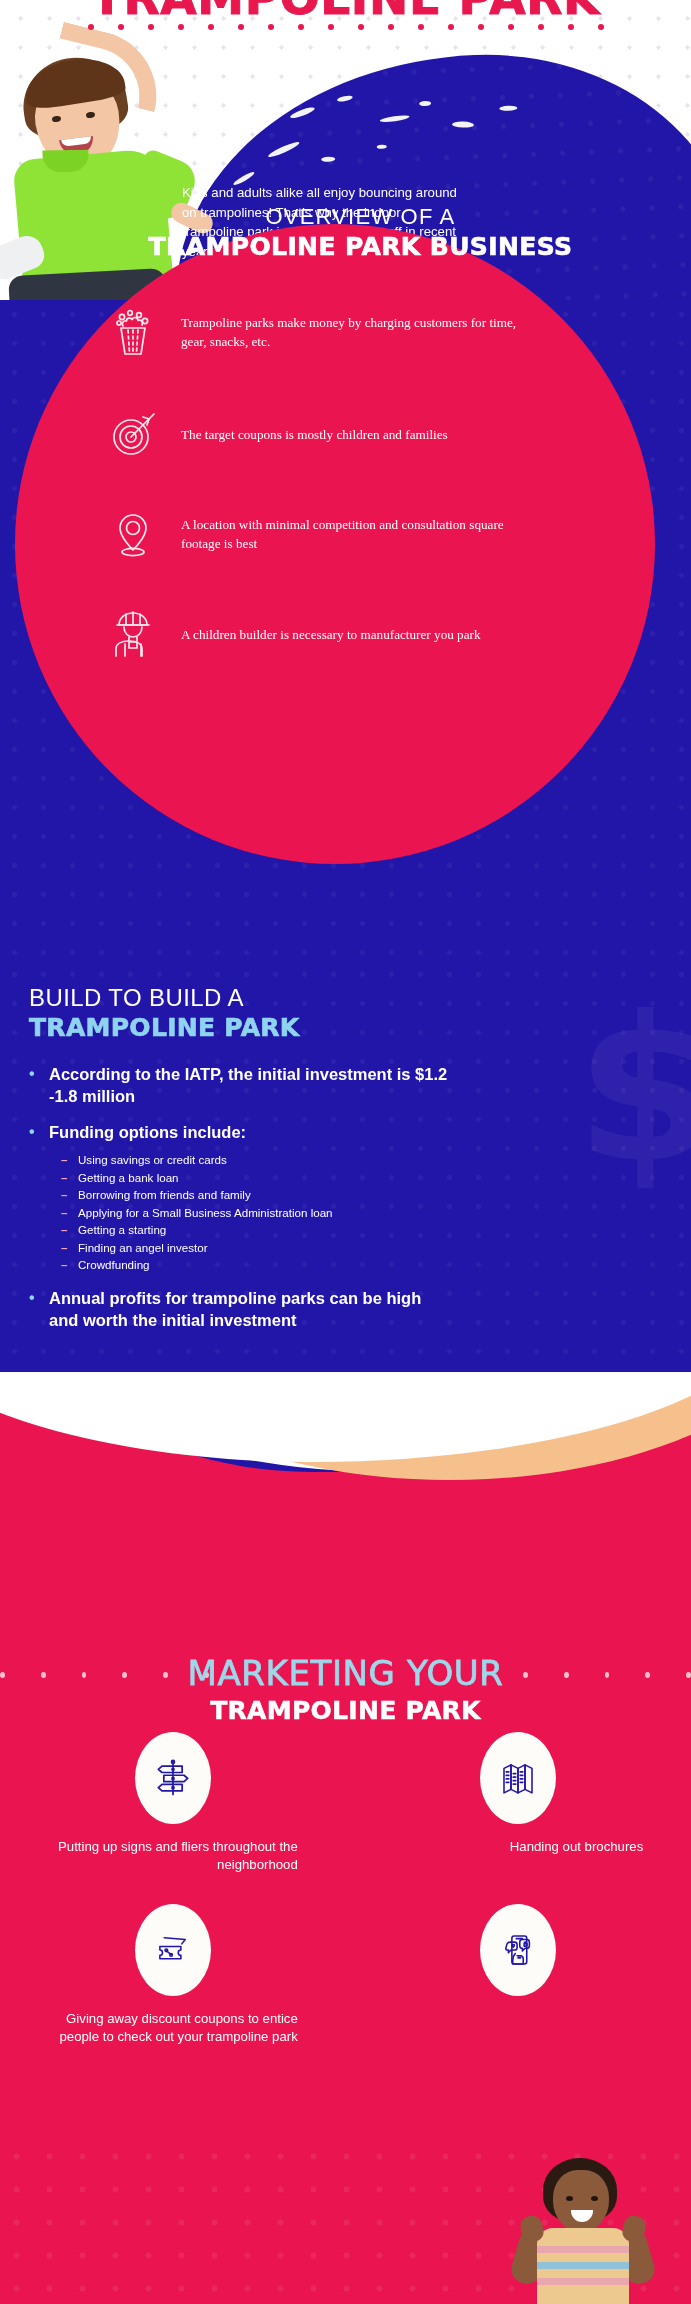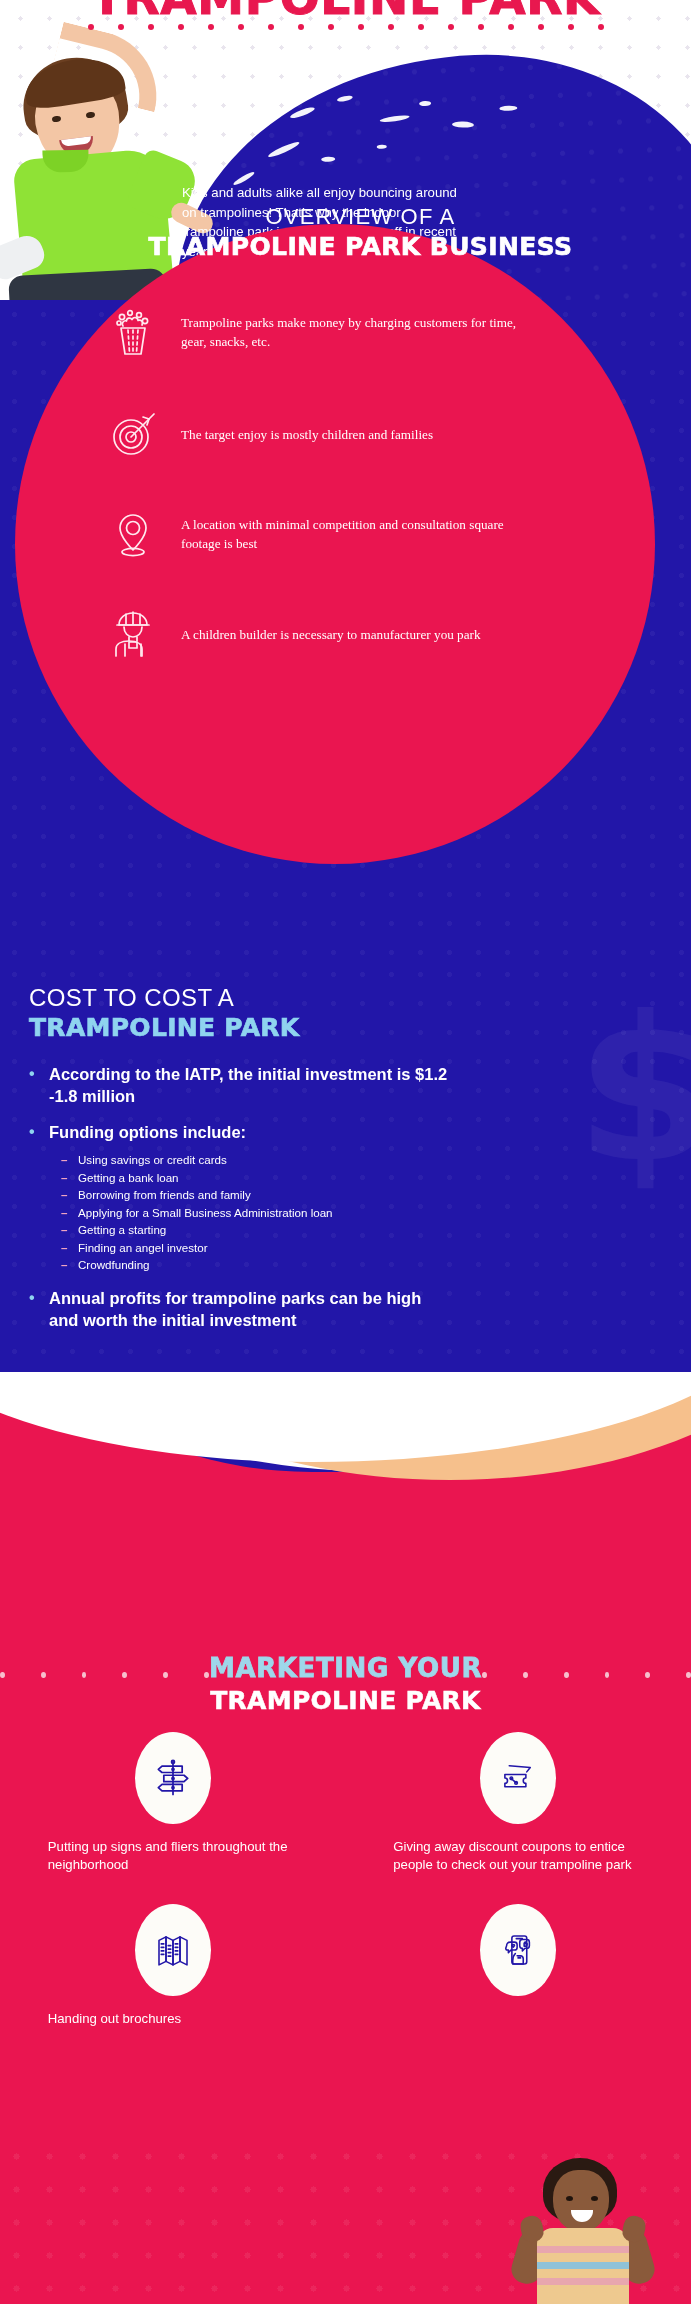--- a/index.html
+++ b/index.html
@@ -131,30 +131,30 @@
     background:#f6c08c; border-radius:0 0 50% 50% / 0 0 100% 100%; }
   #wave .white2 { position:absolute; left:-120px; top:-70px; width:900px; height:160px;
     background:#ffffff; border-radius:0 0 52% 48% / 0 0 100% 100%; }
 
   
   #marketing { top:1640px; height:500px; background:#ea1550; }
   #mk-dots { position:absolute; top:32px; left:0; width:691px;
     display:flex; justify-content:center; gap:36px; }
   #mk-dots i { width:6px; height:6px; border-radius:50%; background:#f6bfcd; display:block; }
   #mk-head { position:absolute; top:13px; left:0; width:691px; text-align:center; }
-  #mk-head .l1 { font-size:26px; font-weight:bold; color:#9ed7ea; letter-spacing:.6px;
+  #mk-head .l1 { font-size:34px; font-weight:normal; color:#9ed7ea; letter-spacing:.6px;
     font-family:"DejaVu Sans", sans-serif; -webkit-text-stroke:.8px #9ed7ea; }
   #mk-head .l2 { font-size:25px; font-weight:bold; color:#ffffff; letter-spacing:.3px;
     font-family:"DejaVu Sans", sans-serif; -webkit-text-stroke:.5px #fff; margin-top:3px; }
   #mk-grid { position:absolute; top:92px; left:0; width:691px;
     display:grid; grid-template-columns:1fr 1fr; row-gap:30px; }
   .mk-cell { display:flex; flex-direction:column; align-items:center; }
   .mk-bubble { width:76px; height:92px; border-radius:50%; background:#fdfcf8;
     display:flex; align-items:center; justify-content:center; }
-  .mk-cap { margin-top:14px; text-align:left; color:#ffffff;
+  .mk-cap { margin-top:14px; text-align:right; color:#ffffff;
     font-size:13.2px; line-height:18px; font-weight:500; width:250px; }
 
   
   #footer { top:2140px; height:164px; background:#ea1550; overflow:hidden; }
   #footer::before{content:"";position:absolute;inset:0;
     background-image:radial-gradient(rgba(255,255,255,.07) 3px, transparent 3.1px);
     background-size:33px 33px;}
   #cta-copy { position:absolute; left:20px; top:40px; width:420px; color:#ffffff;
     font-size:14.5px; line-height:22px; }
   #cta-copy b { color:#f8c48e; }
@@ -268,21 +268,21 @@
       <span class="ic">
         <svg viewBox="0 0 56 56" width="56" height="56" fill="none" stroke="#ffe9ef" stroke-width="1.7" stroke-linecap="round" stroke-linejoin="round">
           <circle cx="26" cy="31" r="17"></circle>
             <circle cx="26" cy="31" r="11"></circle>
             <circle cx="26" cy="31" r="5"></circle>
           <path d="M26 31 L44 13"></path>
             <path d="M38 11 L44 13 L42 19"></path>
             <path d="M44 13 L49 8"></path>
         </svg>
       </span>
-      <span class="tx">The target enjoy is mostly children and families</span>
+      <span class="tx">The target coupons is mostly children and families</span>
     </div>
 
     <div class="ov-item" style="top:282px;">
       <span class="ic">
         <svg viewBox="0 0 56 56" width="56" height="56" fill="none" stroke="#ffe9ef" stroke-width="1.7" stroke-linecap="round" stroke-linejoin="round">
           <path d="M28 9c-7.2 0-13 5.8-13 13 0 9.5 13 22 13 22s13-12.5 13-22c0-7.2-5.8-13-13-13z"></path>
           <circle cx="28" cy="22" r="6.5"></circle>
           <ellipse cx="28" cy="46" rx="11" ry="3.6"></ellipse>
         </svg>
       </span>
@@ -304,21 +304,21 @@
       </span>
       <span class="tx">A children builder is necessary to manufacturer you park</span>
     </div>
   </div>
 </section>
 
 <section class="sec" id="cost">
   <div id="cost-wm">$</div>
 
   <div id="cost-head">
-    <div class="l1">COST TO COST A</div>
+    <div class="l1">BUILD TO BUILD A</div>
     <div class="l2">TRAMPOLINE PARK</div>
   </div>
 
   <div id="cost-list">
     <div class="c-bullet">
       <span class="dot">•</span>
       <span>According to the IATP, the initial investment is $1.2 -1.8 million</span>
     </div>
 
     <div class="c-bullet" style="margin-bottom:8px;">
@@ -407,43 +407,43 @@
           <path d="M22 31H12l-4 3.5 4 3.5h22v-7H22z"></path>
             <circle cx="24" cy="34.5" r="1.1" fill="#2216a8"></circle>
         </svg>
       </span>
       <span class="mk-cap">Putting up signs and fliers throughout the neighborhood</span>
     </div>
 
     <div class="mk-cell">
       <span class="mk-bubble">
         <svg viewBox="0 0 48 48" width="42" height="42" fill="none" stroke="#2216a8" stroke-width="1.8" stroke-linecap="round" stroke-linejoin="round">
-          <path d="M14 10l24 2-4 5"></path>
-          <path d="M9 20h24v4a3 3 0 000 6v4H9v-4a3 3 0 000-6z"></path>
-          <path d="M16 24.5l6 5"></path>
-            <circle cx="16.4" cy="24.4" r="1.5"></circle>
-            <circle cx="21.8" cy="29.6" r="1.5"></circle>
-        </svg>
-      </span>
-      <span class="mk-cap">Giving away discount coupons to entice people to check out your trampoline park</span>
-    </div>
-
-    <div class="mk-cell">
-      <span class="mk-bubble">
-        <svg viewBox="0 0 48 48" width="42" height="42" fill="none" stroke="#2216a8" stroke-width="1.8" stroke-linecap="round" stroke-linejoin="round">
           <path d="M8 13l8-4v28l-8 4z"></path>
             <path d="M16 9l8 4v28l-8-4z"></path>
           <path d="M24 13l8-4v28l-8 4z"></path>
             <path d="M32 9l8 4v28l-8-4z"></path>
           <path d="M10.5 17h3M10.5 21h3M10.5 25h3M10.5 29h3"></path>
           <path d="M18.5 19h3M18.5 23h3M18.5 27h3M18.5 31h3"></path>
           <path d="M26.5 17h3M26.5 21h3M26.5 25h3M26.5 29h3"></path>
         </svg>
       </span>
       <span class="mk-cap">Handing out brochures</span>
+    </div>
+
+    <div class="mk-cell">
+      <span class="mk-bubble">
+        <svg viewBox="0 0 48 48" width="42" height="42" fill="none" stroke="#2216a8" stroke-width="1.8" stroke-linecap="round" stroke-linejoin="round">
+          <path d="M14 10l24 2-4 5"></path>
+          <path d="M9 20h24v4a3 3 0 000 6v4H9v-4a3 3 0 000-6z"></path>
+          <path d="M16 24.5l6 5"></path>
+            <circle cx="16.4" cy="24.4" r="1.5"></circle>
+            <circle cx="21.8" cy="29.6" r="1.5"></circle>
+        </svg>
+      </span>
+      <span class="mk-cap">Giving away discount coupons to entice people to check out your trampoline park</span>
     </div>
 
     <div class="mk-cell">
       <span class="mk-bubble">
         <svg viewBox="0 0 48 48" width="42" height="42" fill="none" stroke="#2216a8" stroke-width="1.8" stroke-linecap="round" stroke-linejoin="round">
           <rect x="17" y="8" width="17" height="32" rx="2.5"></rect>
           <path d="M22 11h7"></path>
           <path d="M11 19a4 4 0 014-4h5a3 3 0 013 3v3a3 3 0 01-3 3h-4l-3 3v-3h-1a2 2 0 01-2-2z"></path>
           <path d="M17.3 19.4c-.8-.9.3-2.1 1.2-1.4.9-.7 2 .5 1.2 1.4l-1.2 1.3z"></path>
           <path d="M29 12h5a3 3 0 013 3v4a3 3 0 01-3 3h-2l-3 3v-3a3 3 0 01-3-3v-4a3 3 0 013-3z"></path>

